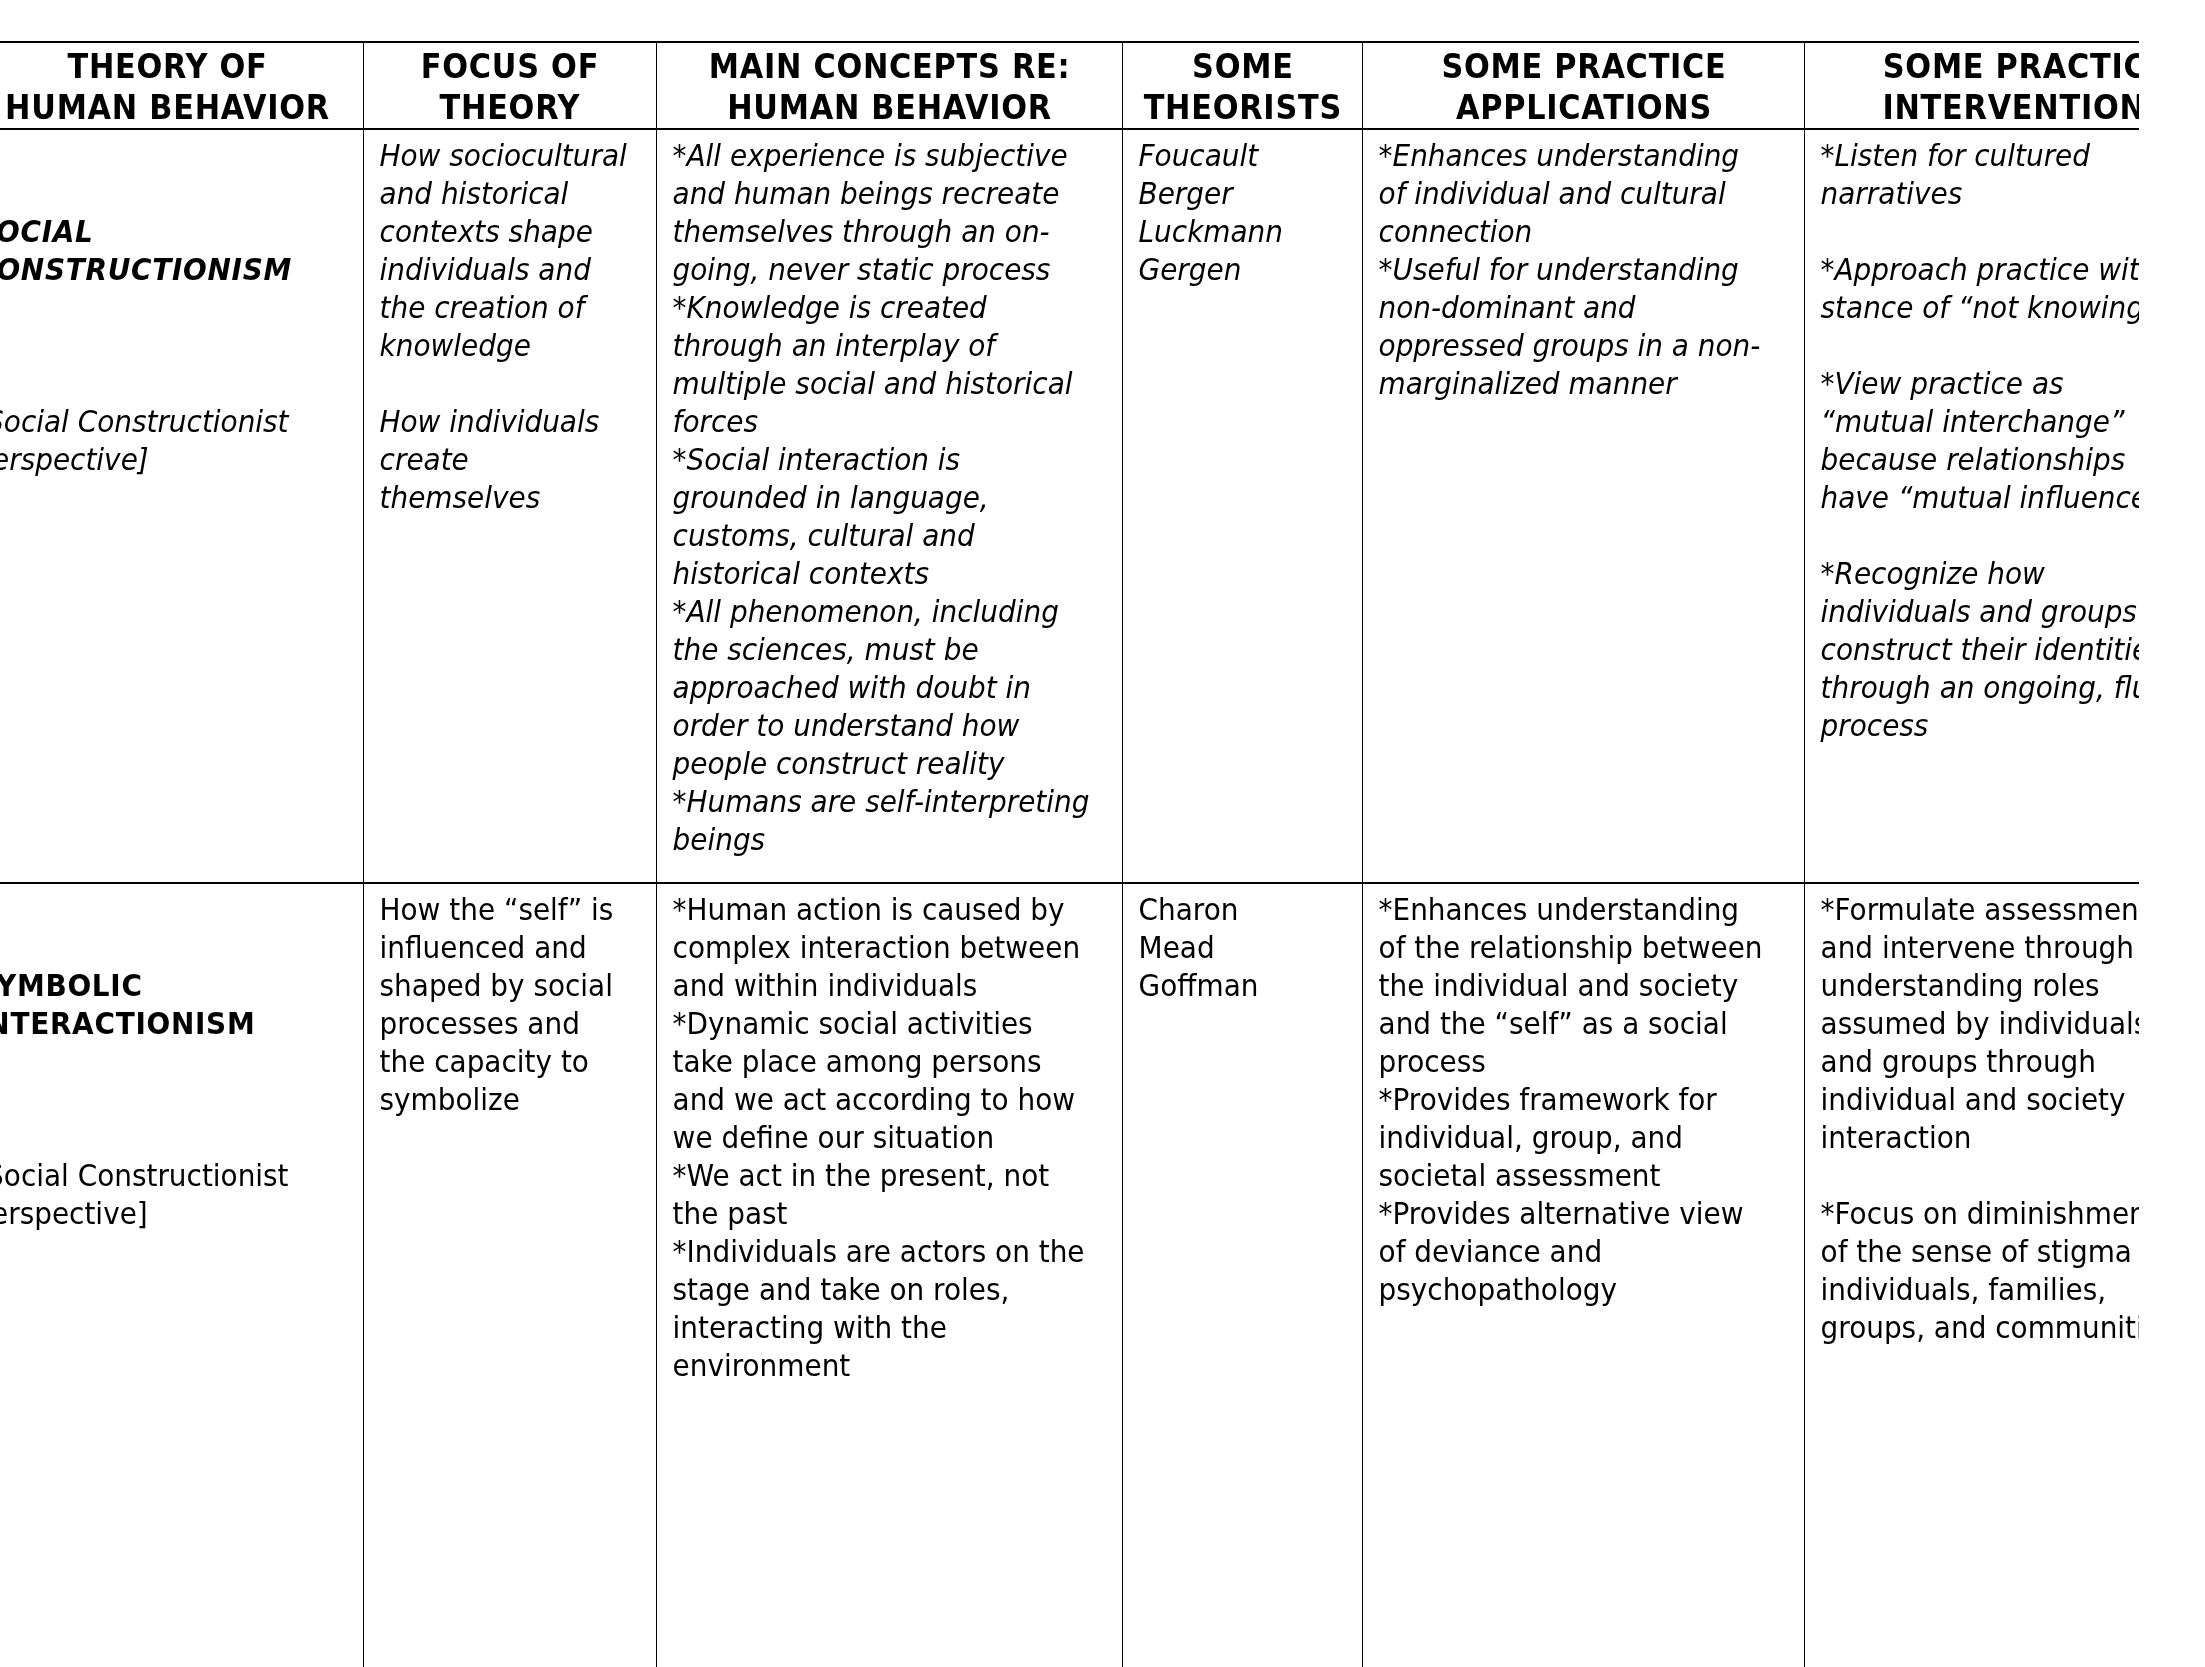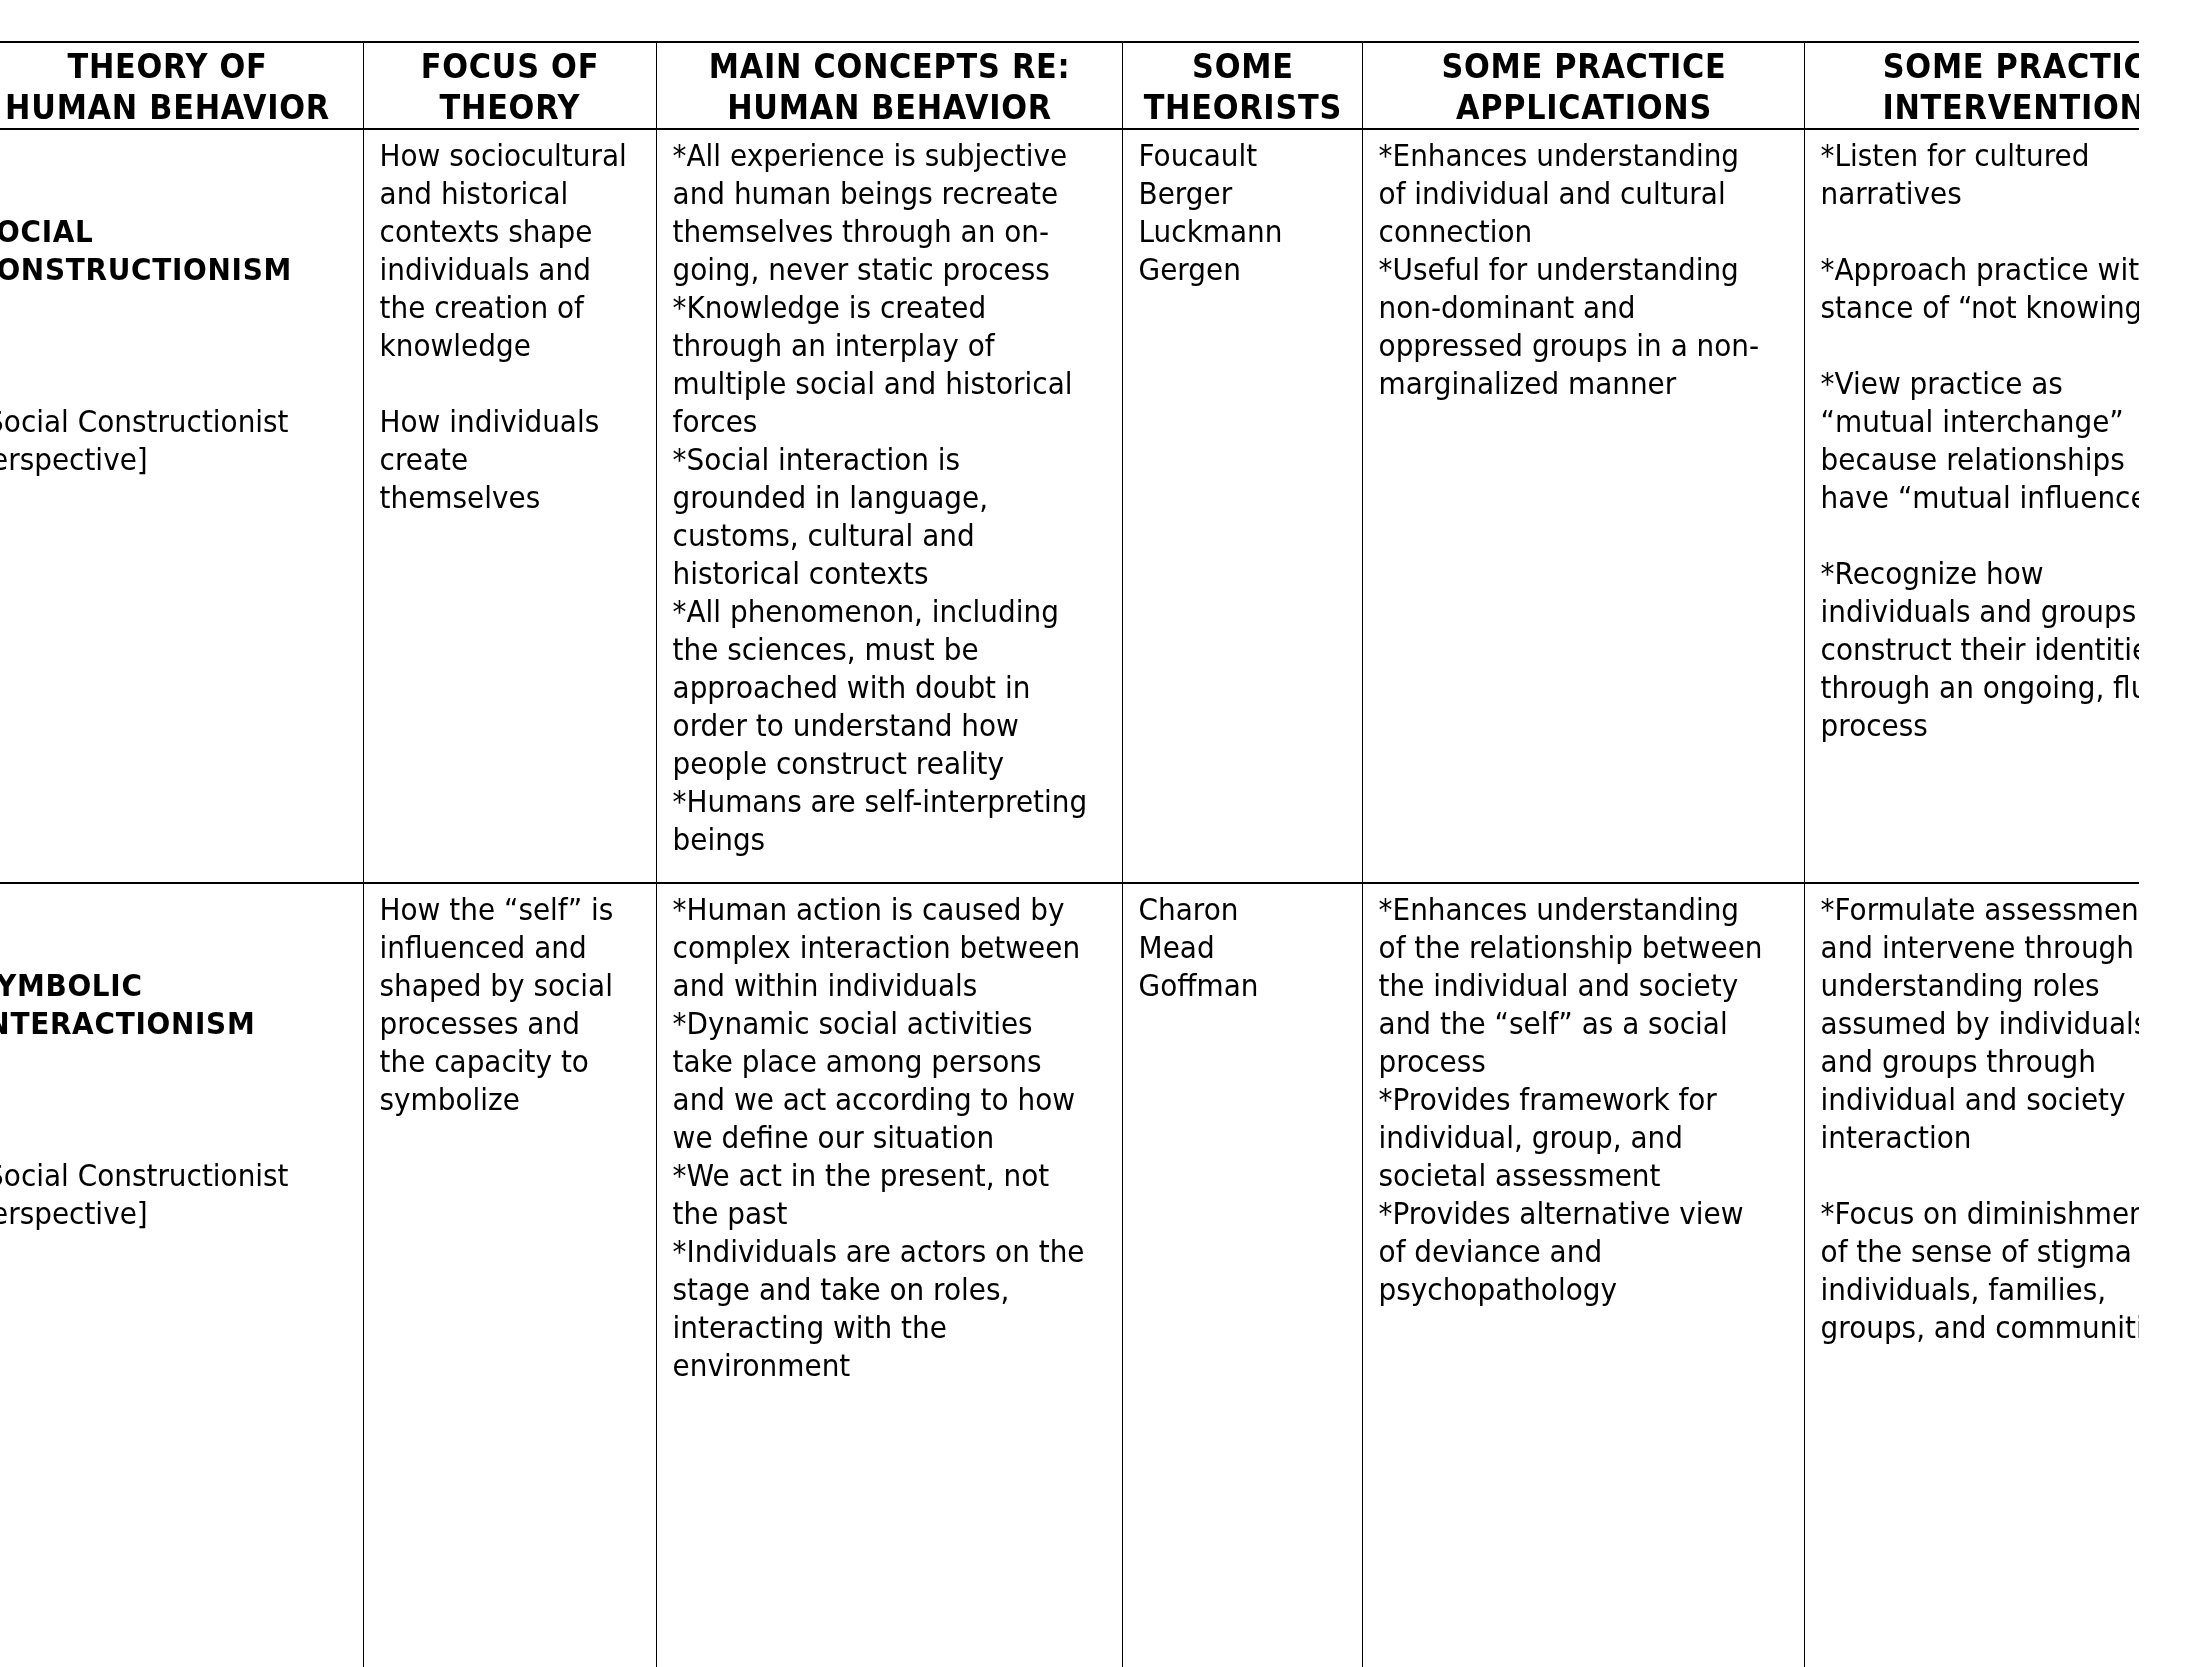--- a/index.html
+++ b/index.html
@@ -58,20 +58,21 @@
     letter-spacing: 0.8px;
     transform-origin: center;
   }
   thead th .hdr {
     display: inline-block;
     transform: scaleX(0.92);
   }
   tbody tr.row1 td {
     height: 752px;
     border-bottom: 2.4px solid #000;
+    font-style: italic;
   }
   tbody tr.row2 td {
     height: 863px;
     border-bottom: none;
   }
   td .cell {
     padding: 6.3px 14px 0 17.3px;
     font-size: 31px;
     line-height: 38px;
     white-space: pre-wrap;

